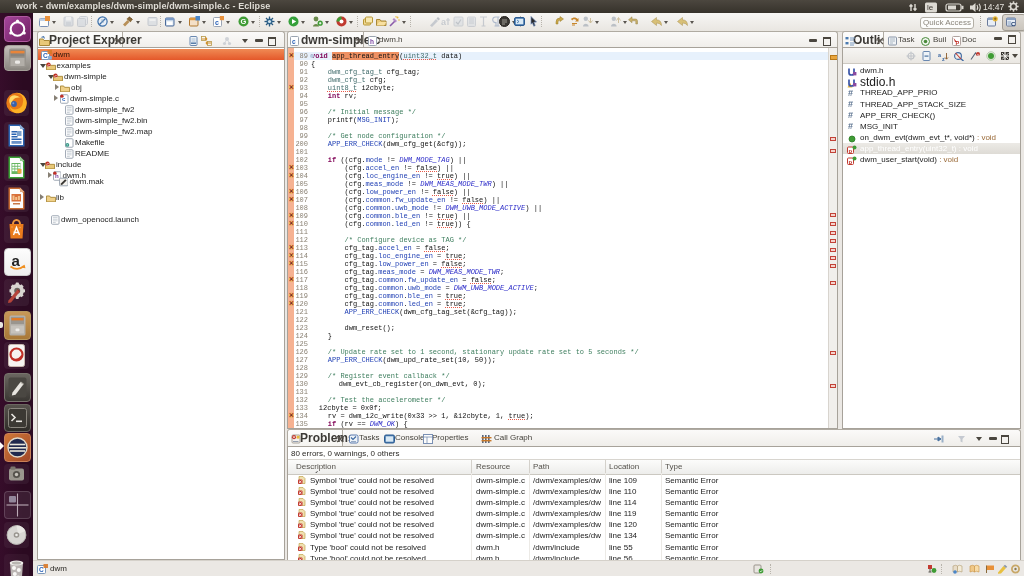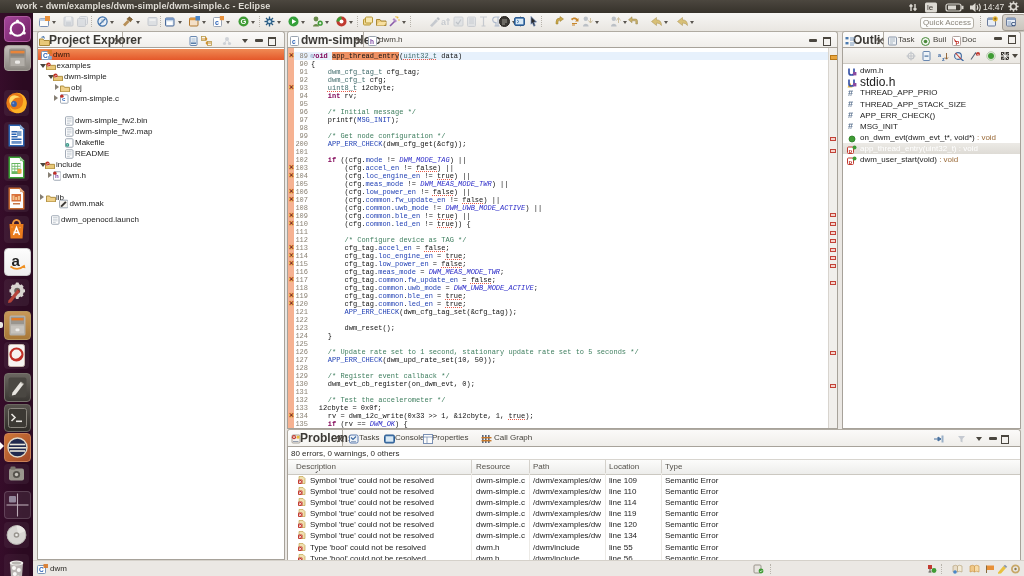--- a/index.html
+++ b/index.html
@@ -538,20 +538,27 @@
     </div>
   <div class="trow" style="top:45px;">
       <div class="arrow-c" style="left:16px"></div>
       <svg class="ic" style="left:22px;top:0.5px" width="8.5" height="10" viewBox="0 0 9 10">
         <rect x="0.5" y="0.5" width="8" height="9" rx="1" fill="#fff" stroke="#9aa4b0"></rect>
         <text x="2" y="7.5" font-size="6.5" fill="#2a62b8" font-weight="bold" font-family="Liberation Sans">c</text>
         <circle cx="2" cy="2" r="1.8" fill="#c03028"></circle>
       </svg>
       <span class="tx" style="left:32px">dwm-simple.c</span>
     </div>
+  <div class="trow" style="top:56px;">
+      <svg class="ic" style="left:27px;top:0.5px" width="8.5" height="10" viewBox="0 0 9 10">
+        <rect x="0.5" y="0.5" width="8" height="9" rx="1" fill="#fff" stroke="#9aa4b0"></rect>
+        <path d="M2 2.5 L7 2.5 M2 4.2 L7 4.2 M2 5.9 L7 5.9 M2 7.6 L5 7.6" stroke="#b0bac4" stroke-width=".7"></path>
+      </svg>
+      <span class="tx" style="left:37px">dwm-simple_fw2</span>
+    </div>
   <div class="trow" style="top:67px;">
       <svg class="ic" style="left:27px;top:0.5px" width="8.5" height="10" viewBox="0 0 9 10">
         <rect x="0.5" y="0.5" width="8" height="9" rx="1" fill="#fff" stroke="#9aa4b0"></rect>
         <path d="M2 2.5 L7 2.5 M2 4.2 L7 4.2 M2 5.9 L7 5.9 M2 7.6 L5 7.6" stroke="#b0bac4" stroke-width=".7"></path>
       </svg>
       <span class="tx" style="left:37px">dwm-simple_fw2.bin</span>
     </div>
   <div class="trow" style="top:78px;">
       <svg class="ic" style="left:27px;top:0.5px" width="8.5" height="10" viewBox="0 0 9 10">
         <rect x="0.5" y="0.5" width="8" height="9" rx="1" fill="#fff" stroke="#9aa4b0"></rect>
@@ -585,21 +592,21 @@
     </div>
   <div class="trow" style="top:122px;">
       <div class="arrow-c" style="left:9.5px"></div>
       <svg class="ic" style="left:14.5px;top:0.5px" width="8.5" height="10" viewBox="0 0 9 10">
         <rect x="0.5" y="0.5" width="8" height="9" rx="1" fill="#fff" stroke="#9aa4b0"></rect>
         <text x="2" y="7.5" font-size="6.5" fill="#7a44a0" font-weight="bold" font-family="Liberation Sans">h</text>
         <circle cx="2" cy="2" r="1.8" fill="#c03028"></circle>
       </svg>
       <span class="tx" style="left:24.5px">dwm.h</span>
     </div>
-  <div class="trow" style="top:150px;padding-left:21px;">
+  <div class="trow" style="top:128px;padding-left:21px;">
       <svg class="ic" style="left:20.5px;top:0.5px" width="9.5" height="10" viewBox="0 0 10 10">
         <rect x="0.5" y="1" width="9" height="8" rx="1" fill="#f4f2ee" stroke="#9aa4b0"></rect>
         <path d="M2 6.5 L6.5 2 L8 3.5 L3.5 8 L1.8 8.2 Z" fill="#3a3733"></path>
       </svg>
       <span class="tx" style="left:31.5px">dwm.mak</span>
     </div>
   <div class="trow" style="top:144px;">
       <div class="arrow-c" style="left:1.5px"></div>
       <svg class="ic" style="left:7.5px;top:1.5px" width="10" height="8.5" viewBox="0 0 11 9">
         <path d="M0.5 8.5 L0.5 2 L4 2 L5 3.5 L10.5 3.5 L10.5 8.5 Z" fill="#f0d088" stroke="#a88838"></path>
@@ -791,21 +798,21 @@
       <div class="cl" style="left:23px;top:228px;">        cfg_tag.<span class="fd">common</span>.<span class="fd">fw_update_en</span> = <span class="er">false</span>;</div>
       <div class="cl" style="left:23px;top:236px;">        cfg_tag.<span class="fd">common</span>.<span class="fd">uwb_mode</span> = <span class="en">DWM_UWB_MODE_ACTIVE</span>;</div>
       <div class="cl" style="left:23px;top:244px;">        cfg_tag.<span class="fd">common</span>.<span class="fd">ble_en</span> = <span class="er">true</span>;</div>
       <div class="cl" style="left:23px;top:252px;">        cfg_tag.<span class="fd">common</span>.<span class="fd">led_en</span> = <span class="er">true</span>;</div>
       <div class="cl" style="left:23px;top:260px;">        <span class="fd">APP_ERR_CHECK</span>(dwm_cfg_tag_set(&amp;cfg_tag));</div>
       <div class="cl" style="left:23px;top:276px;">        dwm_reset();</div>
       <div class="cl" style="left:23px;top:284px;">    }</div>
       <div class="cl" style="left:23px;top:300px;">    <span class="cm">/* Update rate set to 1 second, stationary update rate set to 5 seconds */</span></div>
       <div class="cl" style="left:23px;top:308px;">    <span class="fd">APP_ERR_CHECK</span>(dwm_upd_rate_set(10, 50));</div>
       <div class="cl" style="left:23px;top:324px;">    <span class="cm">/* Register event callback */</span></div>
-      <div class="cl" style="left:23px;top:332px;">    dwm_evt_cb_register(on_dwm_evt, 0);</div>
+      <div class="cl" style="left:34px;top:332px;">    dwm_evt_cb_register(on_dwm_evt, 0);</div>
       <div class="cl" style="left:23px;top:348px;">    <span class="cm">/* Test the accelerometer */</span></div>
       <div class="cl" style="left:14px;top:356px;">    i2cbyte = 0x0f;</div>
       <div class="cl" style="left:23px;top:364px;">    rv = dwm_i2c_write(0x33 &gt;&gt; 1, &amp;i2cbyte, 1, <span class="er">true</span>);</div>
       <div class="cl" style="left:23px;top:372px;">    <span class="k">if</span> (rv == <span class="en">DWM_OK</span>) {</div>
       <div class="abs" style="left:21.5px;top:6px;width:4px;height:4px;border-radius:50%;background:#b8cbe0;"></div>
     </div>
   <div class="abs" id="ovr" style="left:541px;top:0;width:8px;height:380px;">
       <div class="abs" style="left:1px;top:7px;width:6px;height:3px;background:#e8a43c;border:0.5px solid #b87818;"></div>
       <div class="abs" style="left:1px;top:89px;width:6px;height:3.6px;background:#f5d3cd;border:1px solid #c24238;box-sizing:border-box;"></div>
       <div class="abs" style="left:1px;top:101px;width:6px;height:3.6px;background:#f5d3cd;border:1px solid #c24238;box-sizing:border-box;"></div>

